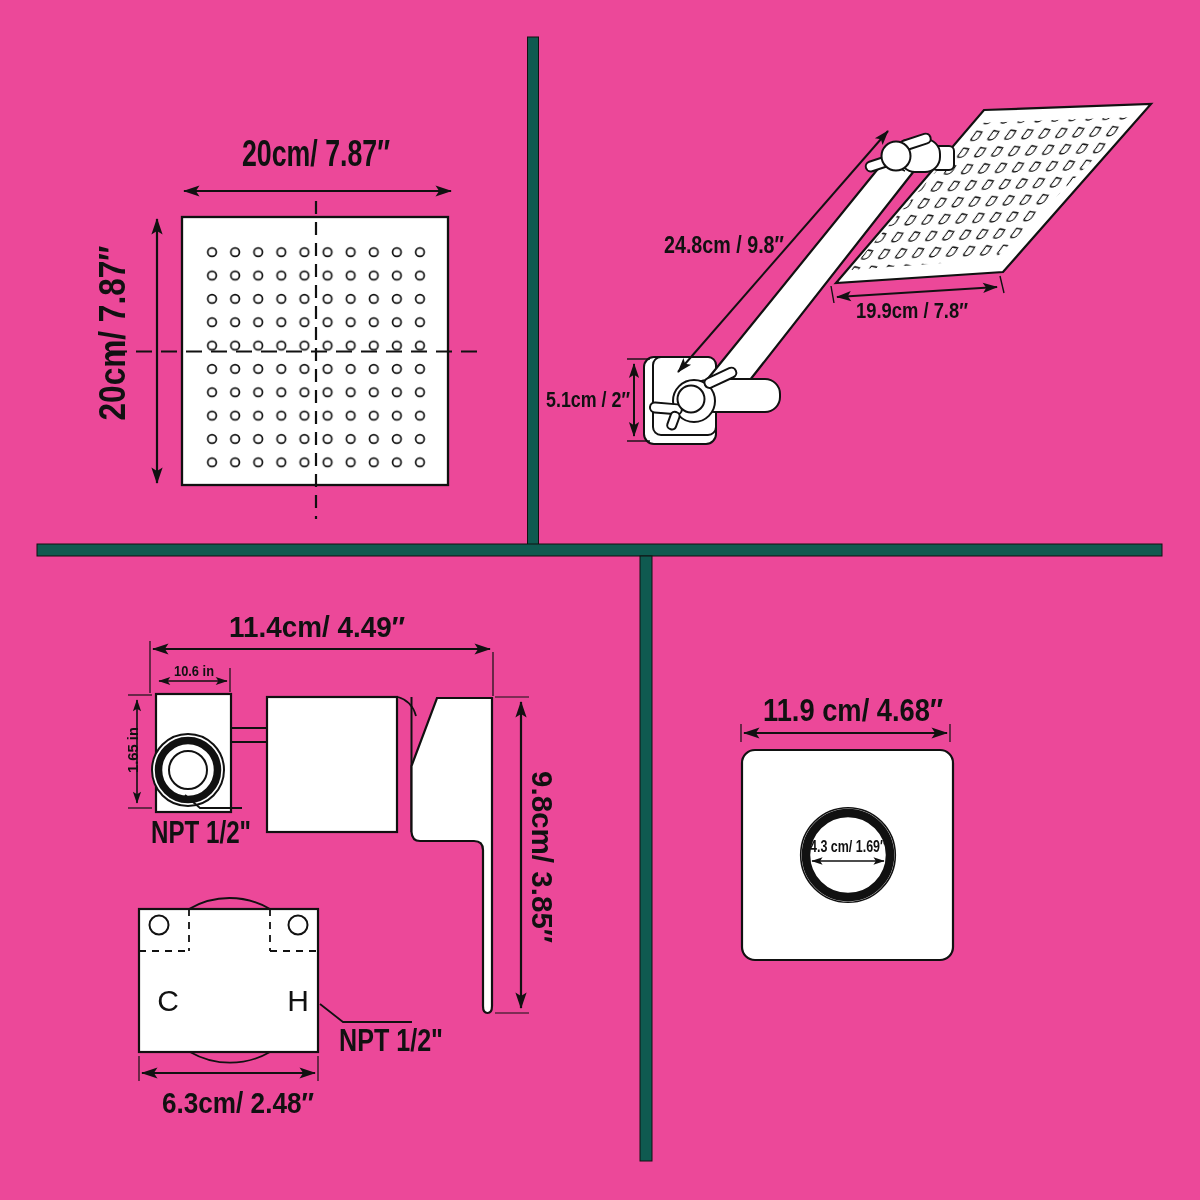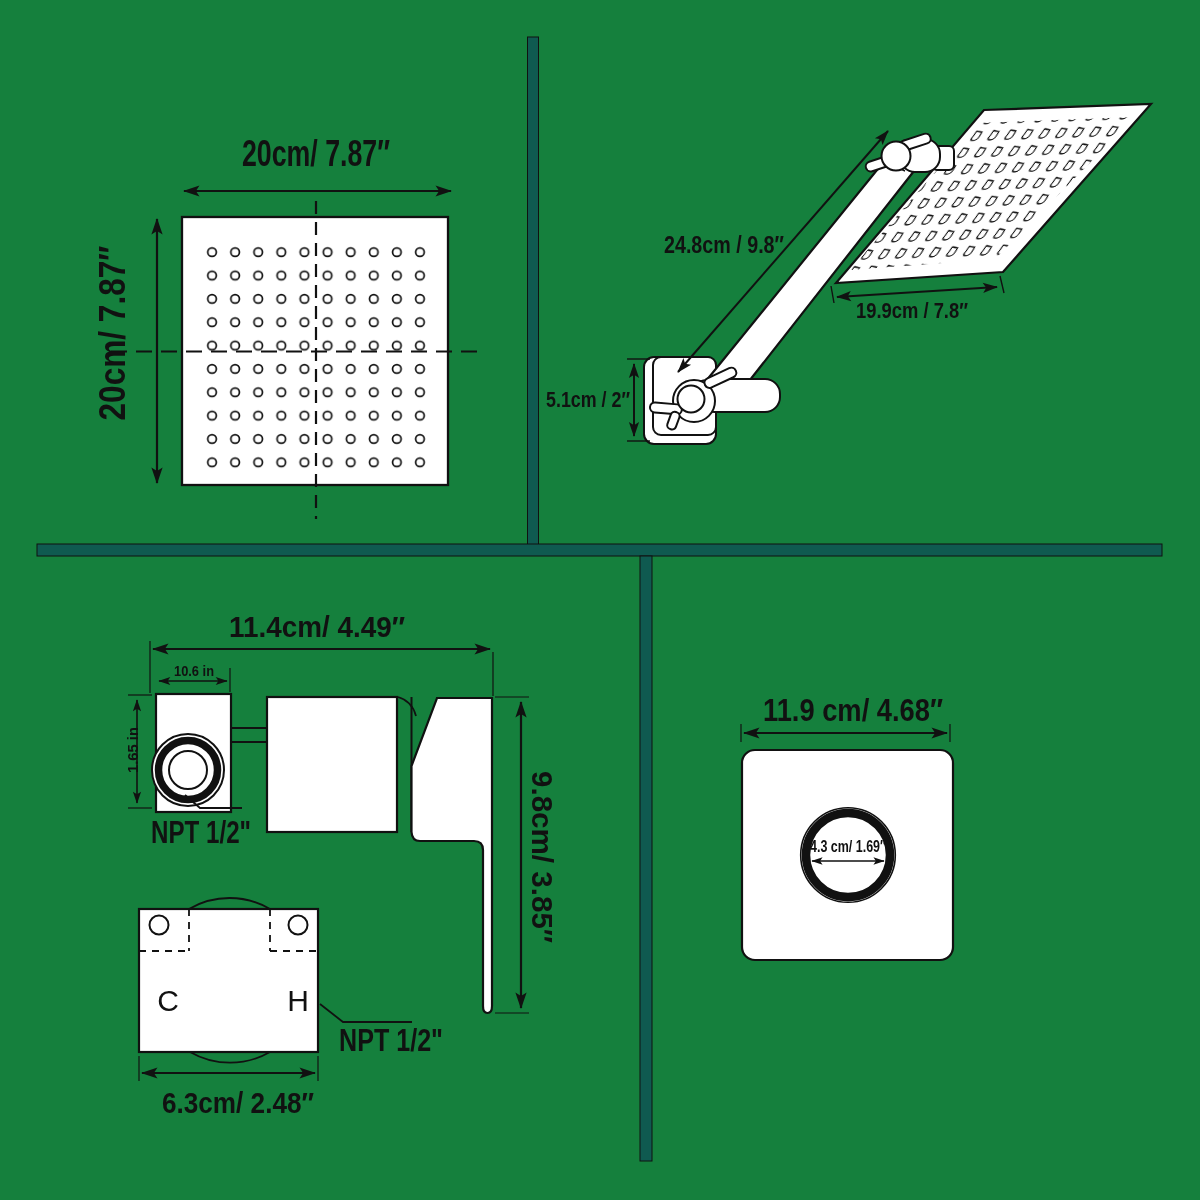--- a/index.html
+++ b/index.html
@@ -1,16 +1,16 @@
 <!DOCTYPE html>
 <html><head>
 <meta charset="utf-8">
 <style>
   html,body{margin:0;padding:0;background:#fff;}
-  #stage{position:relative;width:1200px;height:1200px;background:#15803d;overflow:hidden;
+  #stage{position:relative;width:1200px;height:1200px;background:#ec4899;overflow:hidden;
          font-family:"Liberation Sans",sans-serif;}
   svg{position:absolute;left:0;top:0;}
   text{font-family:"Liberation Sans",sans-serif;fill:#111;}
   .dimtxt{font-weight:bold;}
   .ln{stroke:#111;fill:none;}
 </style>
 </head>
 <body>
 
 <div id="stage">

